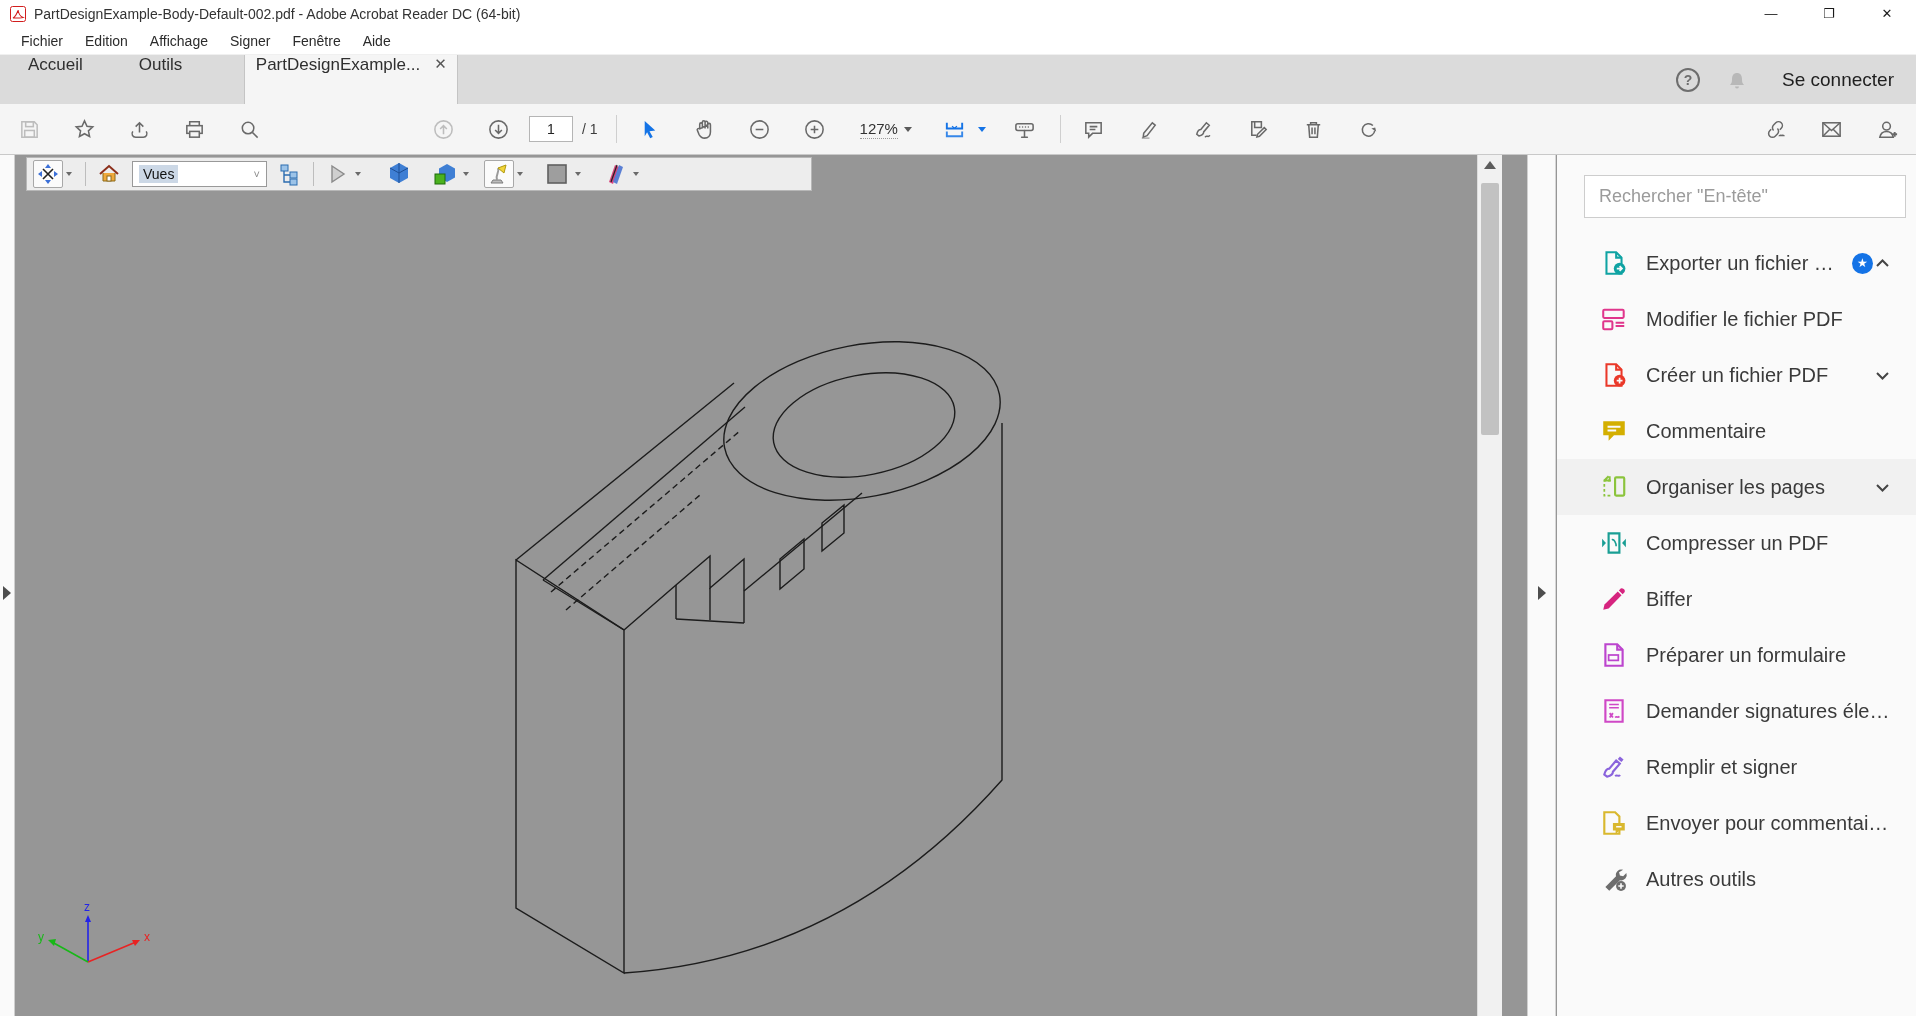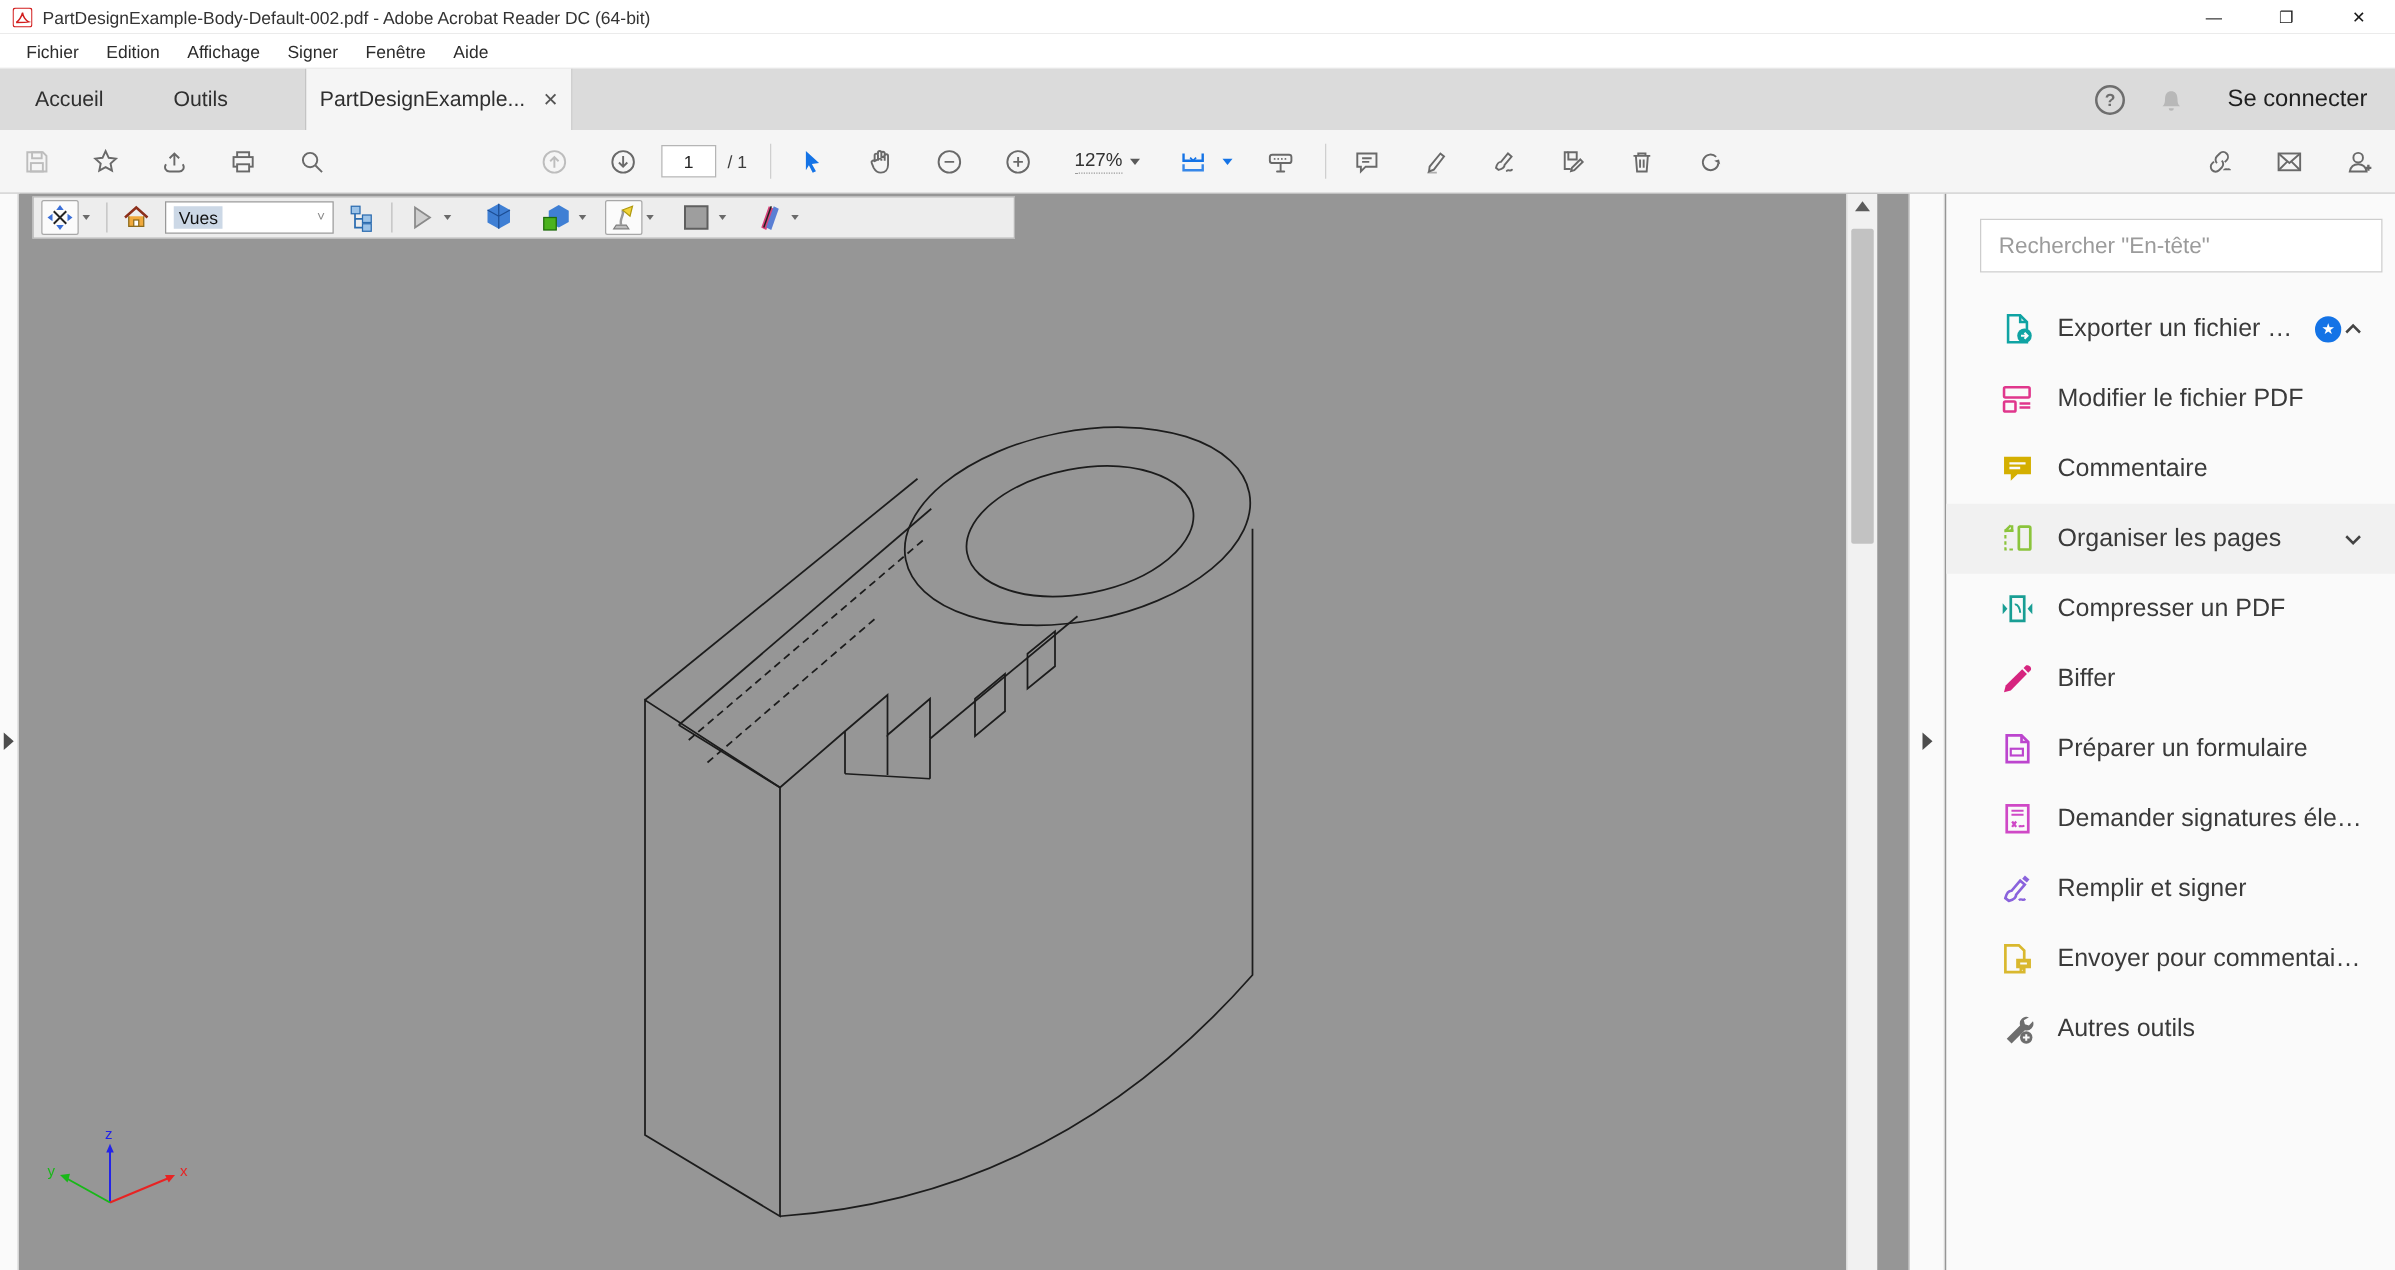--- a/index.html
+++ b/index.html
@@ -12,21 +12,21 @@
   .titlebar .title{font-size:14px;color:#333}
   .wincontrols{margin-left:auto;display:flex;height:100%}
   .winbtn{width:58px;height:27px;display:flex;align-items:center;justify-content:center;color:#1a1a1a;font-size:13px}
 
   
   .menubar{position:absolute;left:0;top:27px;width:100%;height:28px;background:#fff;display:flex;align-items:center;padding-left:10px;border-bottom:1px solid #f0f0f0}
   .menu-item{font-size:14px;color:#2b2b2b;padding:4px 11px;cursor:default}
 
   
   .tabbar{position:absolute;left:0;top:55px;width:100%;height:49px;background:#dbdbdb;display:flex;align-items:stretch}
-  .tab{display:flex;align-items:center;font-size:17px;color:#2f2f2f;padding:0 28px}
+  .tab{display:flex;font-size:17px;color:#2f2f2f;padding:0 28px}
   .tab.doc{background:#f5f5f5;border-left:1px solid #c4c4c4;border-right:1px solid #c4c4c4;margin-left:34px;width:214px;justify-content:center;gap:14px}
   .tab .close{font-size:15px;color:#555}
   .tabbar-right{margin-left:auto;display:flex;align-items:center;gap:26px;padding-right:22px}
   .helpicon{width:24px;height:24px;border:2px solid #6e6e6e;border-radius:50%;color:#6e6e6e;font-size:14px;font-weight:bold;display:flex;align-items:center;justify-content:center}
   .signin{font-size:19px;color:#1f1f1f;padding-left:8px}
 
   
   .toolbar{position:absolute;left:0;top:104px;width:100%;height:51px;background:#f5f5f5;border-bottom:1px solid #c9c9c9;display:flex;align-items:center;padding:0 12px}
   .tbtn{width:34px;height:36px;display:flex;align-items:center;justify-content:center;border-radius:3px;flex:0 0 auto}
   .tbtn svg{width:23px;height:23px;stroke:#696969;fill:none;stroke-width:1.6}
@@ -433,20 +433,37 @@
               <svg viewBox="0 0 26 26">
                 <rect x="3" y="4.5" width="19" height="7.5" rx="1" fill="none" stroke="currentColor" stroke-width="1.9"></rect>
                 <rect x="3" y="15" width="8.5" height="7.5" rx="1" fill="none" stroke="currentColor" stroke-width="1.9"></rect>
                 <path d="M14.5 16.5h8M14.5 19.5h8" stroke="currentColor" stroke-width="1.9"></path>
               </svg>
             </span>
             <span class="tool-label">Modifier le fichier PDF</span>
 
           </div>
 
+          <div class="tool-row">
+            <span class="tool-ic" style="color: rgb(234, 56, 41);">
+              <svg viewBox="0 0 26 26">
+                <path d="M6 3h9l5 5v15H6z" fill="none" stroke="currentColor" stroke-width="1.9"></path>
+                <path d="M15 3v5h5" fill="none" stroke="currentColor" stroke-width="1.9"></path>
+                <circle cx="18.2" cy="18.2" r="5.4" fill="currentColor"></circle>
+                <path d="M15.5 18.2h5.4M18.2 15.5v5.4" stroke="#fafafa" stroke-width="1.6"></path>
+              </svg>
+            </span>
+            <span class="tool-label">Créer un fichier PDF</span>
+
+            <span class="tool-trail">
+              <svg viewBox="0 0 19 19">
+                <path d="M4 7l5.5 5.5L15 7"></path>
+              </svg>
+            </span>
+          </div>
 
           <div class="tool-row">
             <span class="tool-ic" style="color: rgb(212, 175, 0);">
               <svg viewBox="0 0 26 26">
                 <path d="M3 4h20v13h-10l-5 5v-5H3z" fill="currentColor"></path>
                 <path d="M7 9h12M7 12.5h8" stroke="#fafafa" stroke-width="1.8"></path>
               </svg>
             </span>
             <span class="tool-label">Commentaire</span>
 

